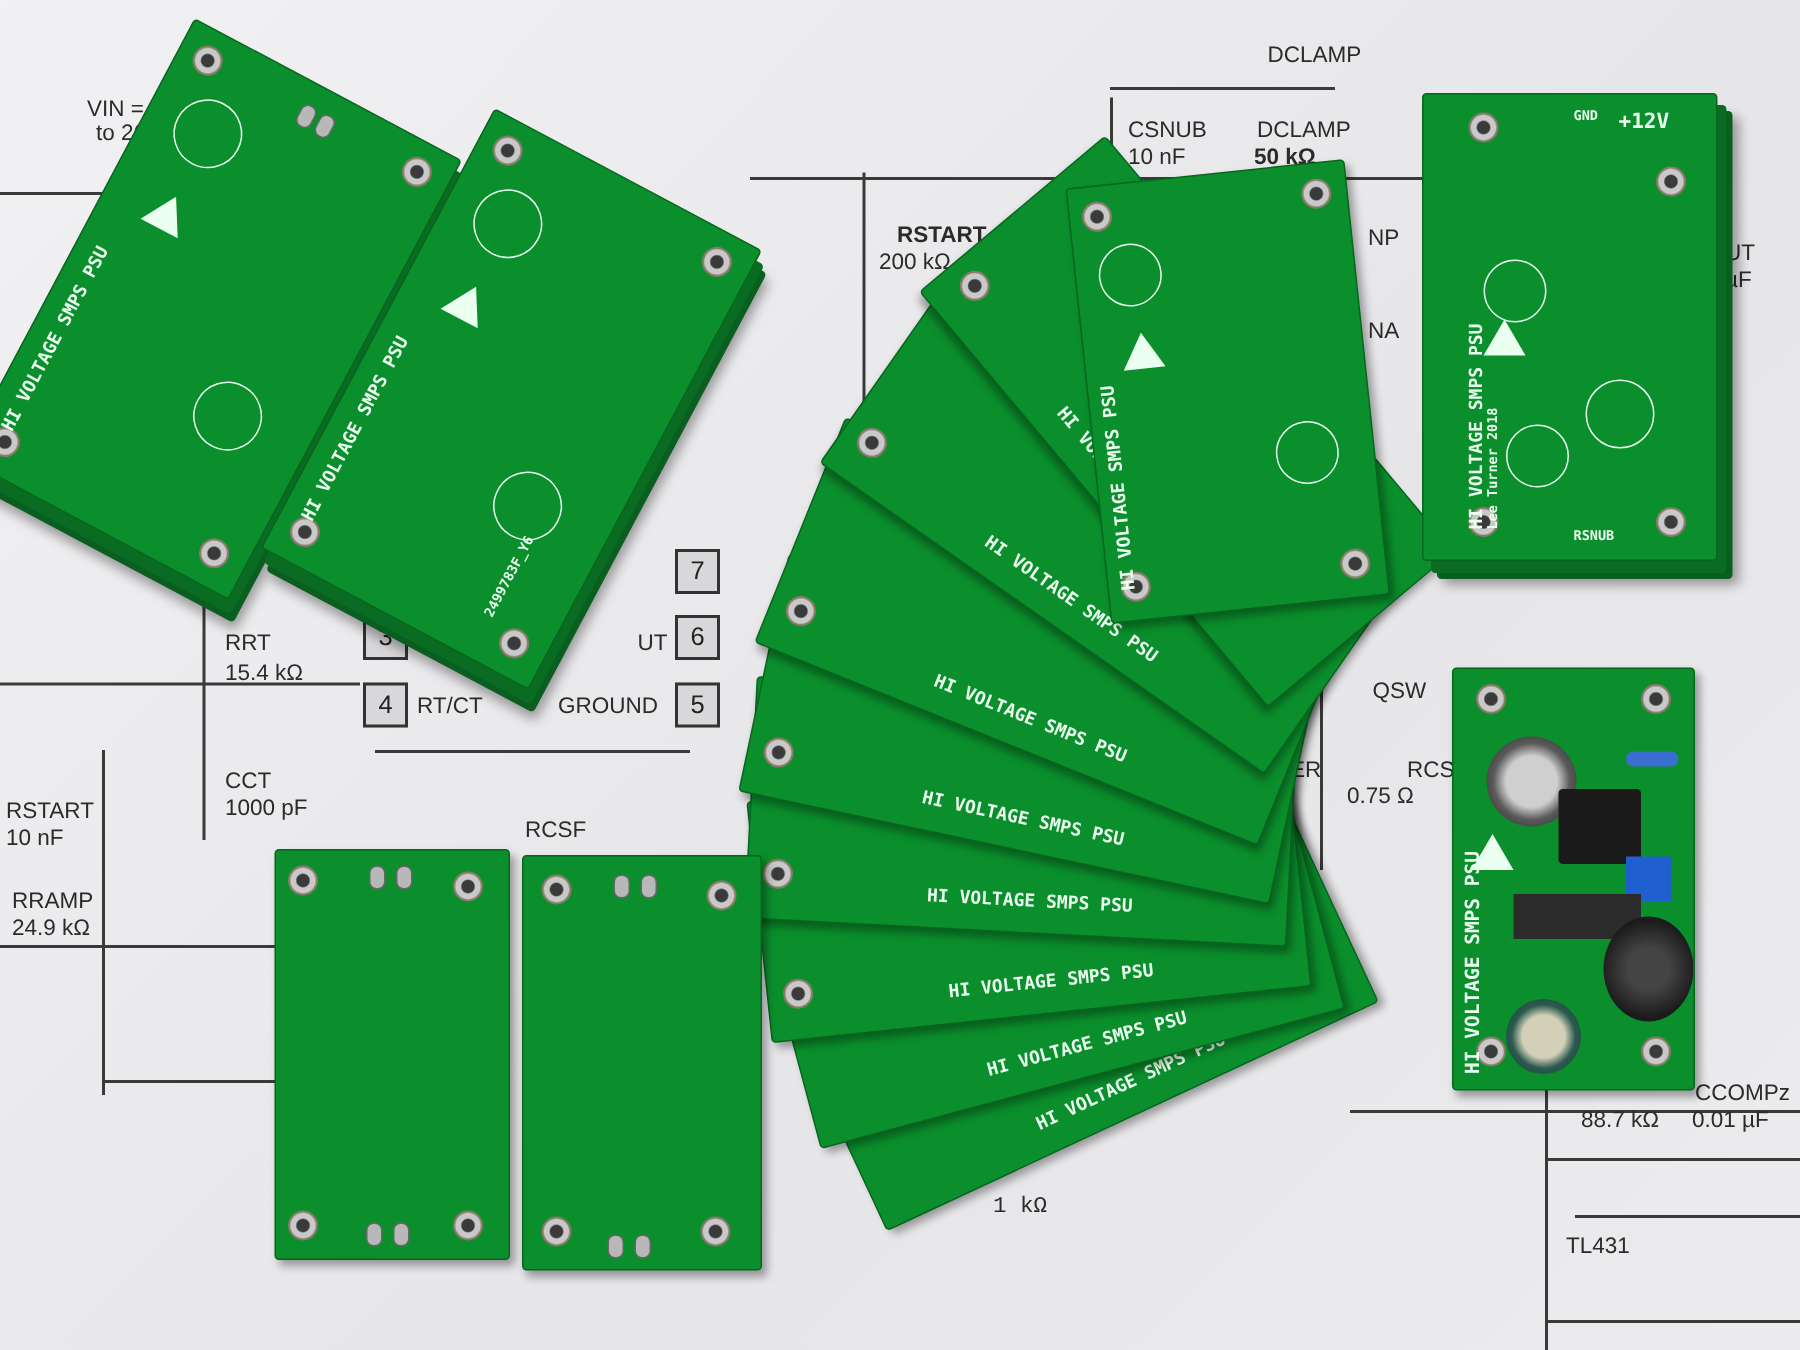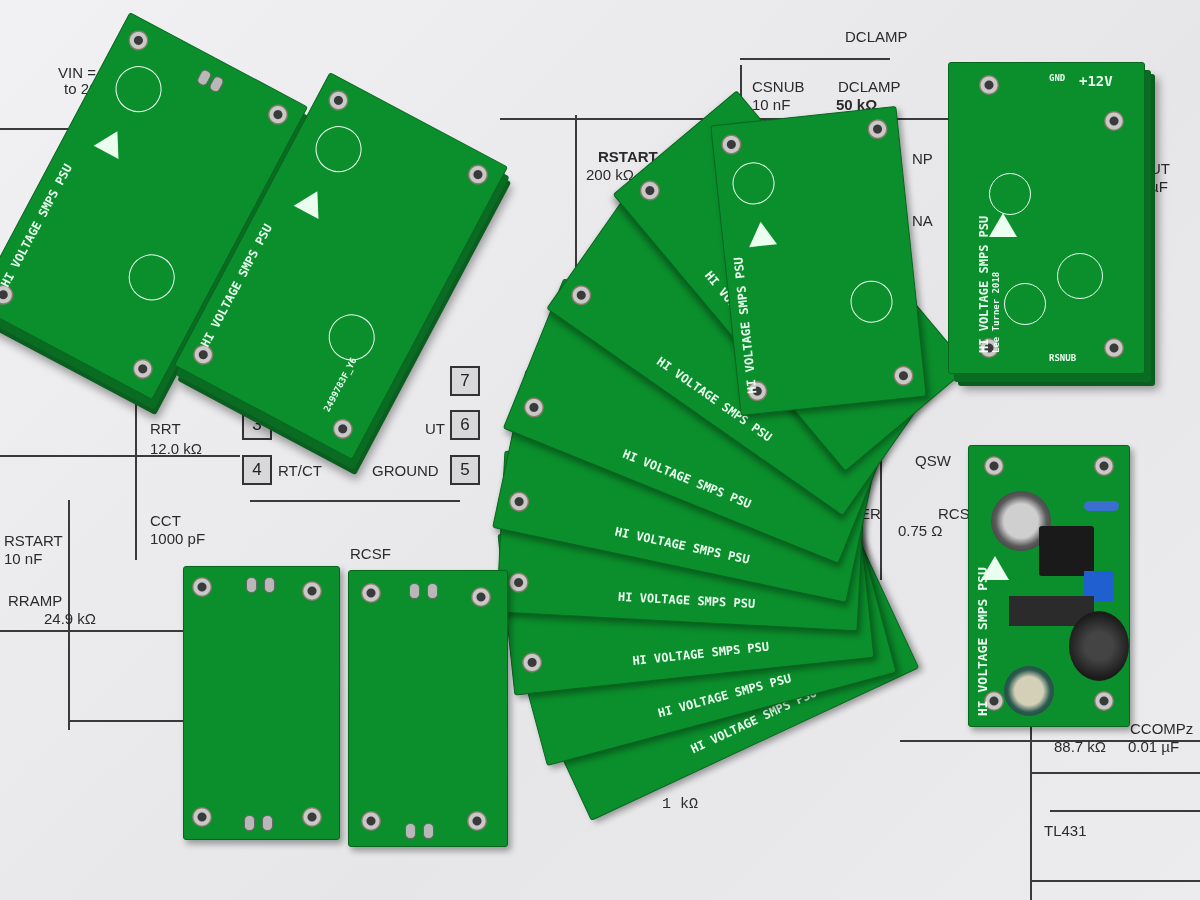--- a/index.html
+++ b/index.html
@@ -47,27 +47,27 @@
 <div class="lbl" style="left:752px;top:96px;">10 nF</div>
 <div class="lbl" style="left:838px;top:78px;">DCLAMP</div>
 <div class="lbl" style="left:836px;top:96px;font-weight:bold;">50 kΩ</div>
 <div class="lbl" style="left:598px;top:148px;font-weight:bold;">RSTART</div>
 <div class="lbl" style="left:586px;top:166px;">200 kΩ</div>
 <div class="lbl" style="left:912px;top:150px;">NP</div>
 <div class="lbl" style="left:912px;top:212px;">NA</div>
 <div class="lbl" style="left:1150px;top:160px;">UT</div>
 <div class="lbl" style="left:1150px;top:178px;">µF</div>
 <div class="lbl" style="left:150px;top:420px;">RRT</div>
-<div class="lbl" style="left:150px;top:440px;">12.0 kΩ</div>
+<div class="lbl" style="left:150px;top:440px;">15.4 kΩ</div>
 <div class="lbl" style="left:150px;top:512px;">CCT</div>
 <div class="lbl" style="left:150px;top:530px;">1000 pF</div>
 <div class="lbl" style="left:4px;top:532px;">RSTART</div>
 <div class="lbl" style="left:4px;top:550px;">10 nF</div>
 <div class="lbl" style="left:8px;top:592px;">RRAMP</div>
-<div class="lbl" style="left:8px;top:610px;margin-left:36px;">24.9 kΩ</div>
+<div class="lbl" style="left:8px;top:610px;">24.9 kΩ</div>
 <div class="lbl" style="left:350px;top:545px;">RCSF</div>
 <div class="lbl" style="left:278px;top:420px;">ISE</div>
 <div class="lbl" style="left:278px;top:462px;">RT/CT</div>
 <div class="lbl" style="left:425px;top:420px;">UT</div>
 <div class="lbl" style="left:372px;top:462px;">GROUND</div>
 <div class="pinbox" style="left:242px;top:410px;">3</div>
 <div class="pinbox" style="left:242px;top:455px;">4</div>
 <div class="pinbox" style="left:450px;top:366px;">7</div>
 <div class="pinbox" style="left:450px;top:410px;">6</div>
 <div class="pinbox" style="left:450px;top:455px;">5</div>

